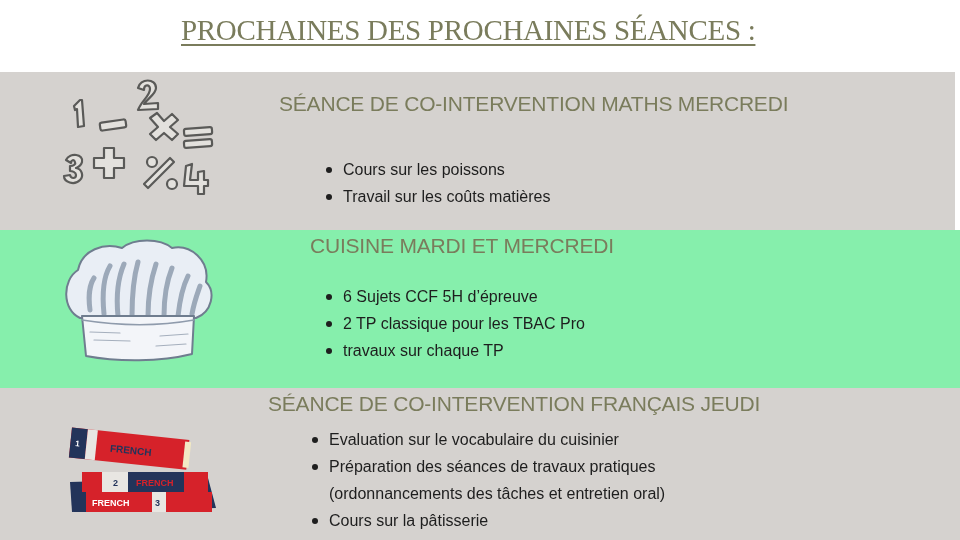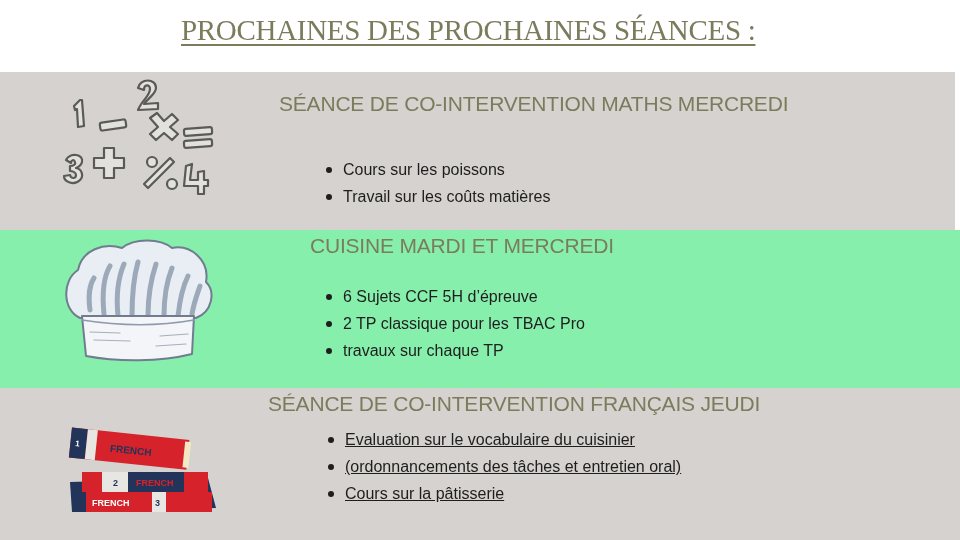--- a/index.html
+++ b/index.html
@@ -36,21 +36,21 @@
       font-family: "Liberation Sans", sans-serif;
       font-size: 16px; color: #1e1e1e;
     }
     ul.bullets li { position: relative; padding-left: 17px; line-height: 27px; white-space: nowrap; }
     ul.bullets li .dot {
       position: absolute; left: 0; top: 11px; width: 6px; height: 6px;
       border-radius: 50%; background: #1e1e1e;
     }
     .s1-list { left: 326px; top: 84px; }
     .s2-list { left: 326px; top: 53px; }
-    .s3-list { left: 328px; top: 38px; text-decoration: underline; }
+    .s3-list { left: 312px; top: 38px; }
     li.cont { padding-left: 17px; }
 
     .illus { position: absolute; }
     .math-illus { left: 60px; top: 4px; width: 160px; height: 120px; }
     .hat-illus { left: 60px; top: 6px; width: 155px; height: 128px; }
     .books-illus { left: 62px; top: 32px; width: 158px; height: 100px; }
   </style>
 </head>
 <body>
 
@@ -145,17 +145,17 @@
         <rect x="24" y="14" width="10" height="30" fill="#e8e6e2"></rect>
         <rect x="122" y="16" width="6" height="26" fill="#f2e9c4"></rect>
         <text x="13" y="32" font-size="8" fill="#ffffff">1</text>
         <text x="48" y="34" font-size="10" fill="#23345a">FRENCH</text>
       </g>
     </svg>
   </div>
   <div class="section-title s3-title">SÉANCE DE CO-INTERVENTION FRANÇAIS JEUDI</div>
   <ul class="bullets s3-list">
     <li><span class="dot"></span><span>Evaluation sur le vocabulaire du cuisinier</span></li>
-    <li><span class="dot"></span></li>
+    <li><span class="dot"></span><span>Préparation des séances de travaux pratiques</span></li>
     <li class="cont"><span>(ordonnancements des tâches et entretien oral)</span></li>
     <li><span class="dot"></span><span>Cours sur la pâtisserie</span></li>
   </ul>
 </div>
 
 </body></html>

